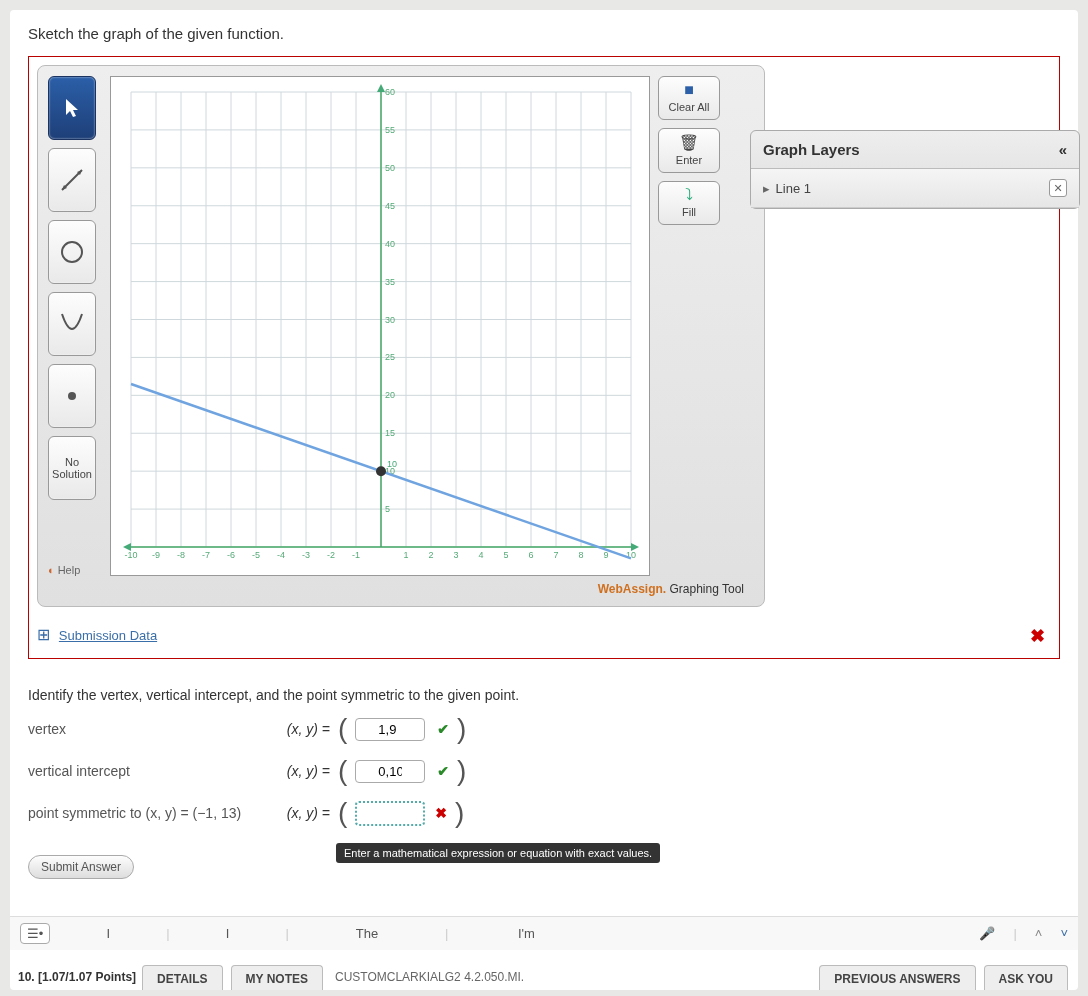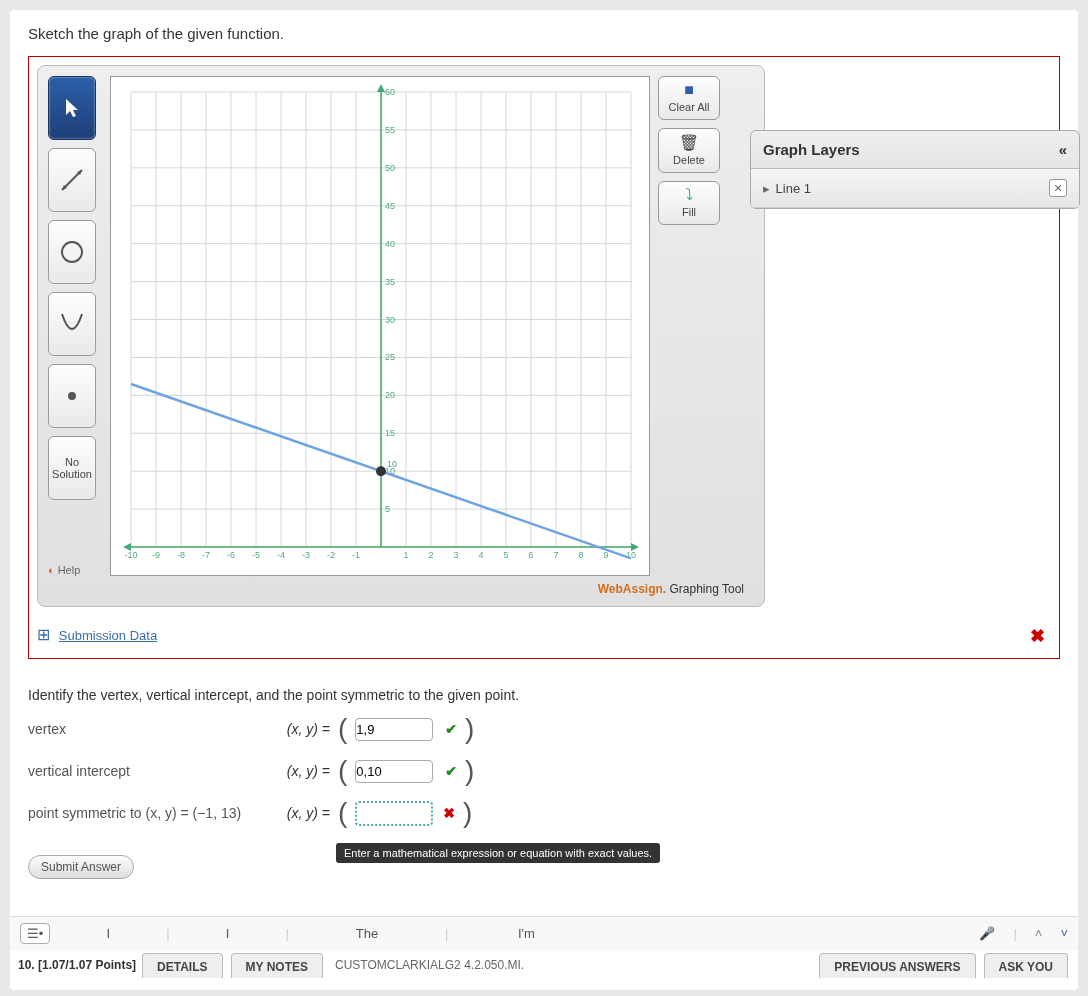--- a/index.html
+++ b/index.html
@@ -60,22 +60,22 @@
   .graph-footer b { color:#d0701f; }
   .help-link { font-size:11px; color:#666; display:flex; align-items:center; gap:3px; margin-top:8px; }
   .submission { margin-top:18px; }
   .submission-link { color:#3a6ea8; text-decoration:underline; font-size:13px; }
   .x-wrong { color:#c00; font-weight:bold; font-size:18px; float:right; margin-right:6px;}
   .identify-block { margin-top:28px; font-size:14px; }
   .identify-block .row { display:flex; align-items:center; margin-top:10px; gap:8px; }
   .identify-block .lbl { width:220px; color:#555;}
   .identify-block .eq { width:74px; text-align:right; font-style:italic;}
   .ans-input {
-    border:1px solid #aaa; border-radius:4px; padding:3px 0;
-    font-size:13px; width:78px; text-align:left; background:#fff;
+    border:1px solid #aaa; border-radius:4px; padding:3px 22px;
+    font-size:13px; width:70px; text-align:left; background:#fff;
   }
   .paren { font-size:28px; color:#555; font-weight:200;}
   .check { color:#2a8a2a; font-weight:bold; margin-left:4px; }
   .cross { color:#c00; font-weight:bold; margin-left:2px; }
   .tooltip {
     background:#333; color:#fff; font-size:11px; padding:4px 8px; border-radius:3px;
     position:absolute; white-space:nowrap;margin-top:20px;
   }
   .submit-btn {
     background: linear-gradient(#fdfdfd,#ddd);
@@ -107,21 +107,21 @@
   .del-x { border:1px solid #999; border-radius:3px; width:18px; height:18px;
     display:flex; align-items:center; justify-content:center; font-size:11px; color:#666; background:#fff;}
   .bottom-bar {
     position:absolute; left:0; bottom:40px; right:0;
     display:flex; align-items:center; gap:18px;
     padding:6px 10px; font-size:13px; color:#555;
     border-top:1px solid #ddd; background:#f8f8f8;
   }
   .bottom-spacer { flex:1; }
   .tab-bottom {
-    position:absolute; left:0; right:0; bottom:12px;
+    position:absolute; left:0; right:0; bottom:0;
     display:flex; align-items:center; gap:2px; font-size:12px;
     padding:0 4px;
   }
   .tab-item { background:#eee; border:1px solid #bbb; border-bottom:none;
     padding:6px 14px 4px 14px; border-radius:4px 4px 0 0; color:#444; font-weight:bold; margin-right:6px;}
   .tab-text { color:#666; padding:6px 4px; }
   
   .grid line { stroke:#cfd8dc; stroke-width:1; }
   .axis line, .axis path { stroke:#4a6; stroke-width:1.5; }
   .tick text { font-size:9px; fill:#5a7; }
@@ -258,21 +258,21 @@
               </svg>
           </div>
 
           <div class="graph-right">
             <div class="right-btn">
               <span class="ico" style="color:#2b5fa8;">■</span>
               <span>Clear All</span>
             </div>
             <div class="right-btn">
               <span class="ico">🗑</span>
-              <span>Delete</span>
+              <span>Enter</span>
             </div>
             <div class="right-btn">
               <span class="ico" style="color:#2a7;">⤵</span>
               <span>Fill</span>
             </div>
           </div>
         </div>
         <div class="graph-footer">
           <b>WebAssign.</b><span> Graphing Tool</span>
         </div>

